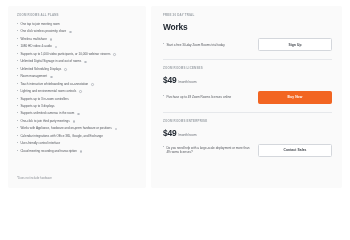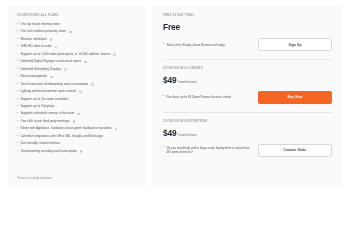--- a/index.html
+++ b/index.html
@@ -250,21 +250,21 @@
         </li>
       </ul>
     <div class="footnote">*Does not include hardware</div>
   </div>
 
   <div class="right-card">
     <div id="tiers">
         <div class="tier">
           <div class="tier-head">Free 30 Day Trial</div>
           <div class="tier-price-row">
-            <span class="tier-price">Free</span>
+            <span class="tier-price">Works</span>
           </div>
           <div class="tier-body">
             <div class="tier-desc">
               <span class="bullet">•</span>
               <span>Start a free 30-day Zoom Rooms trial today</span>
             </div>
             <div class="btn btn-outline">Sign Up</div>
           </div>
         </div>
         <div class="divider"></div>

